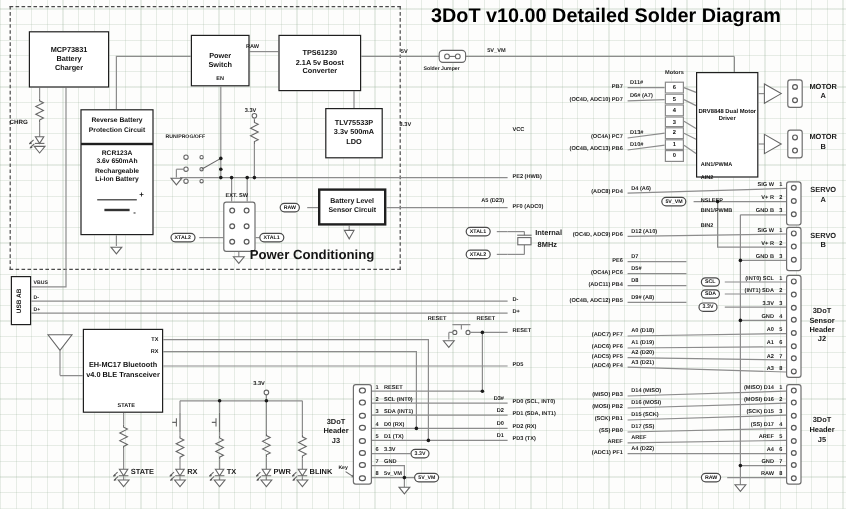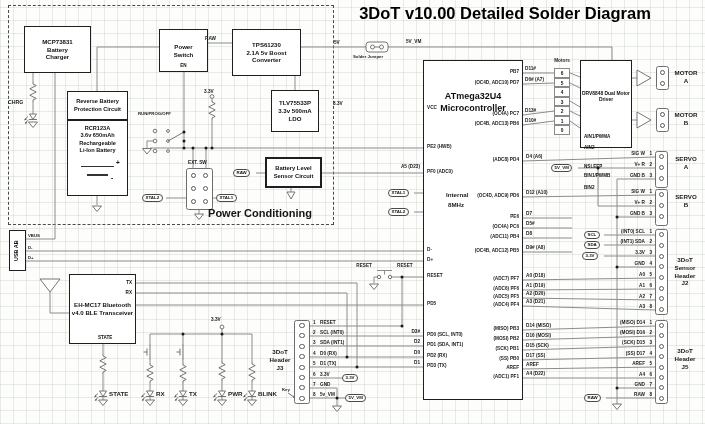--- a/index.html
+++ b/index.html
@@ -367,24 +367,20 @@
   <div class="L" style="left:211px;top:317px;">3.3V</div>
   <div class="L f6" style="left:109px;top:390px;">STATE</div>
   <div class="L f6" style="left:156px;top:390px;">RX</div>
   <div class="L f6" style="left:189px;top:390px;">TX</div>
   <div class="L f6" style="left:228px;top:390px;">PWR</div>
   <div class="L f6" style="left:258px;top:390px;">BLINK</div>
 
   <div class="L r" style="left:338px;top:263px;width:34px;">RESET</div>
   <div class="L" style="left:397px;top:263px;">RESET</div>
 
-  <div class="blk" style="left:423px;top:60px;width:100px;height:340px;border-width:1.7px;justify-content:flex-start;padding-top:30px;font-size:9px;">
-    <span>ATmega32U4</span>
-    <span>Microcontroller</span>
-  </div>
   <div class="L f6" style="left:446px;top:191px;">Internal</div>
   <div class="L f6" style="left:448px;top:201px;">8MHz</div>
 
   <div class="L" style="left:427px;top:105px;">VCC</div>
   <div class="L" style="left:427px;top:144px;">PE2 (HWB)</div>
   <div class="L" style="left:427px;top:169px;">PF0 (ADC0)</div>
   <div class="L" style="left:427px;top:247px;">D-</div>
   <div class="L" style="left:427px;top:257px;">D+</div>
   <div class="L" style="left:427px;top:273px;">RESET</div>
   <div class="L" style="left:427px;top:301px;">PD5</div>

